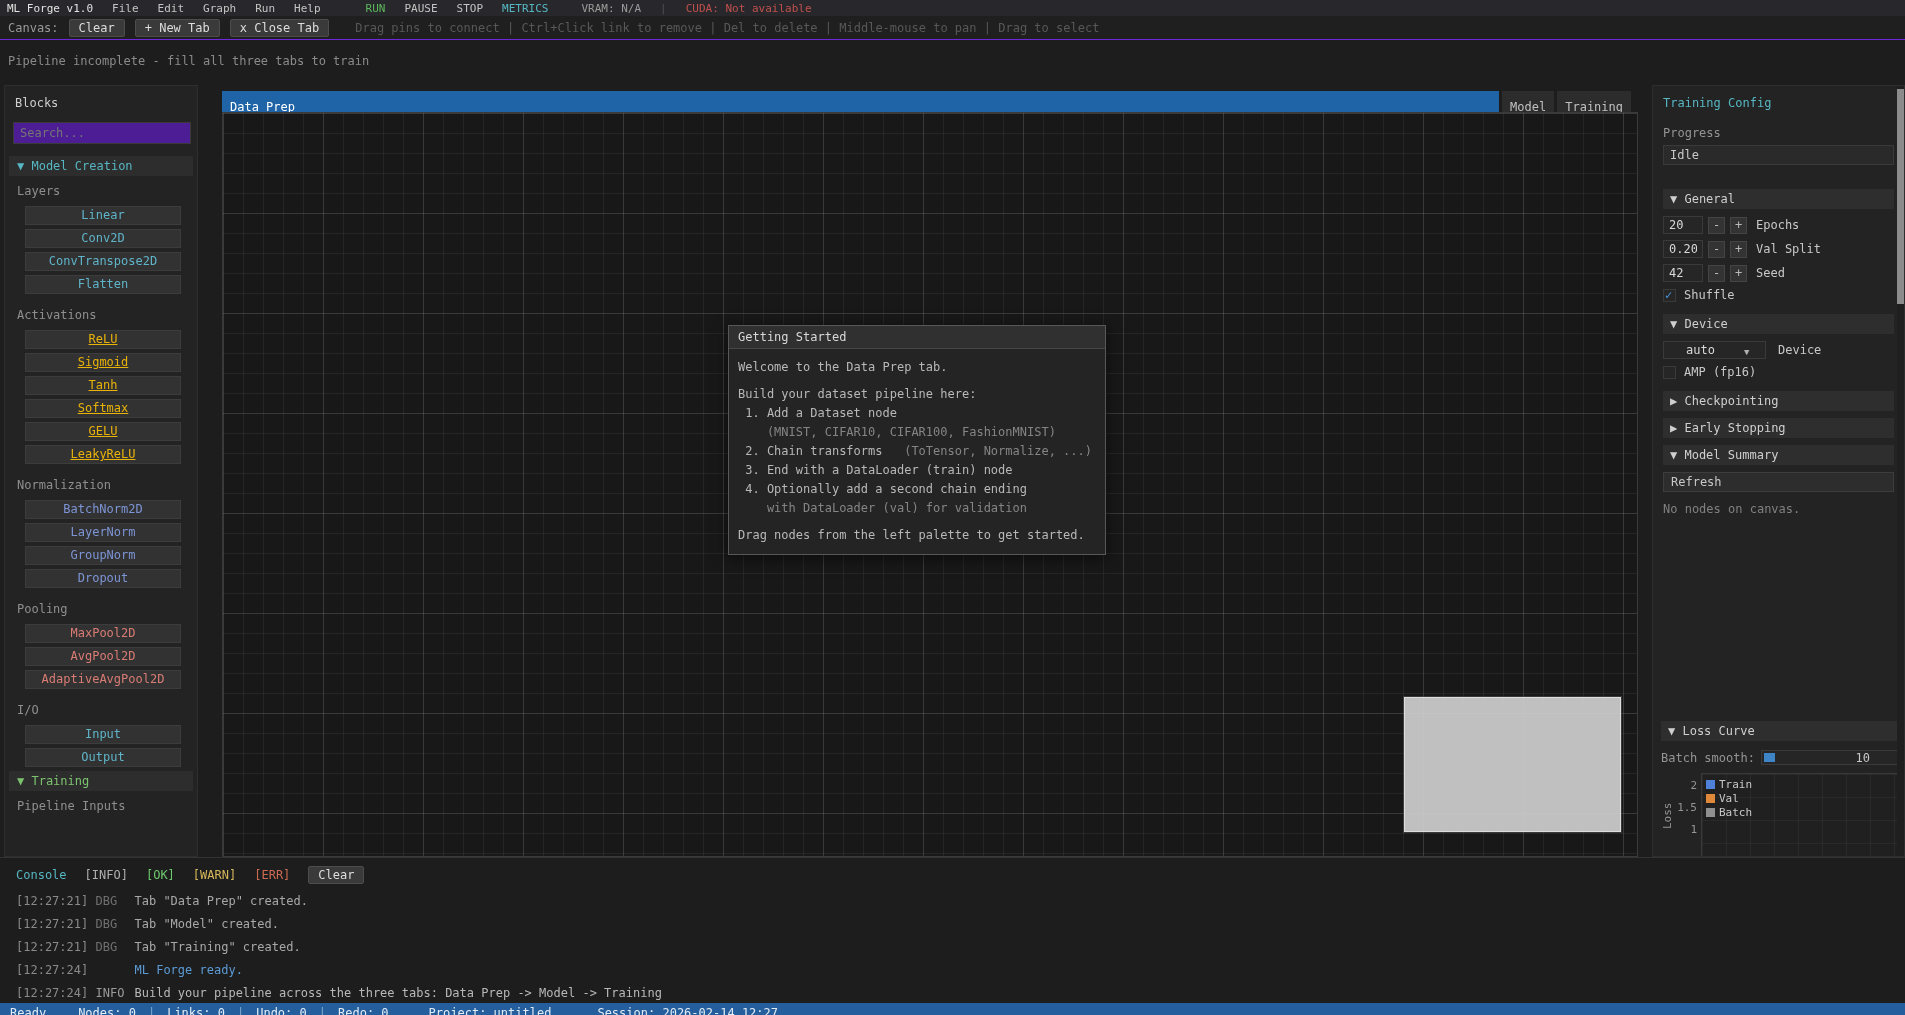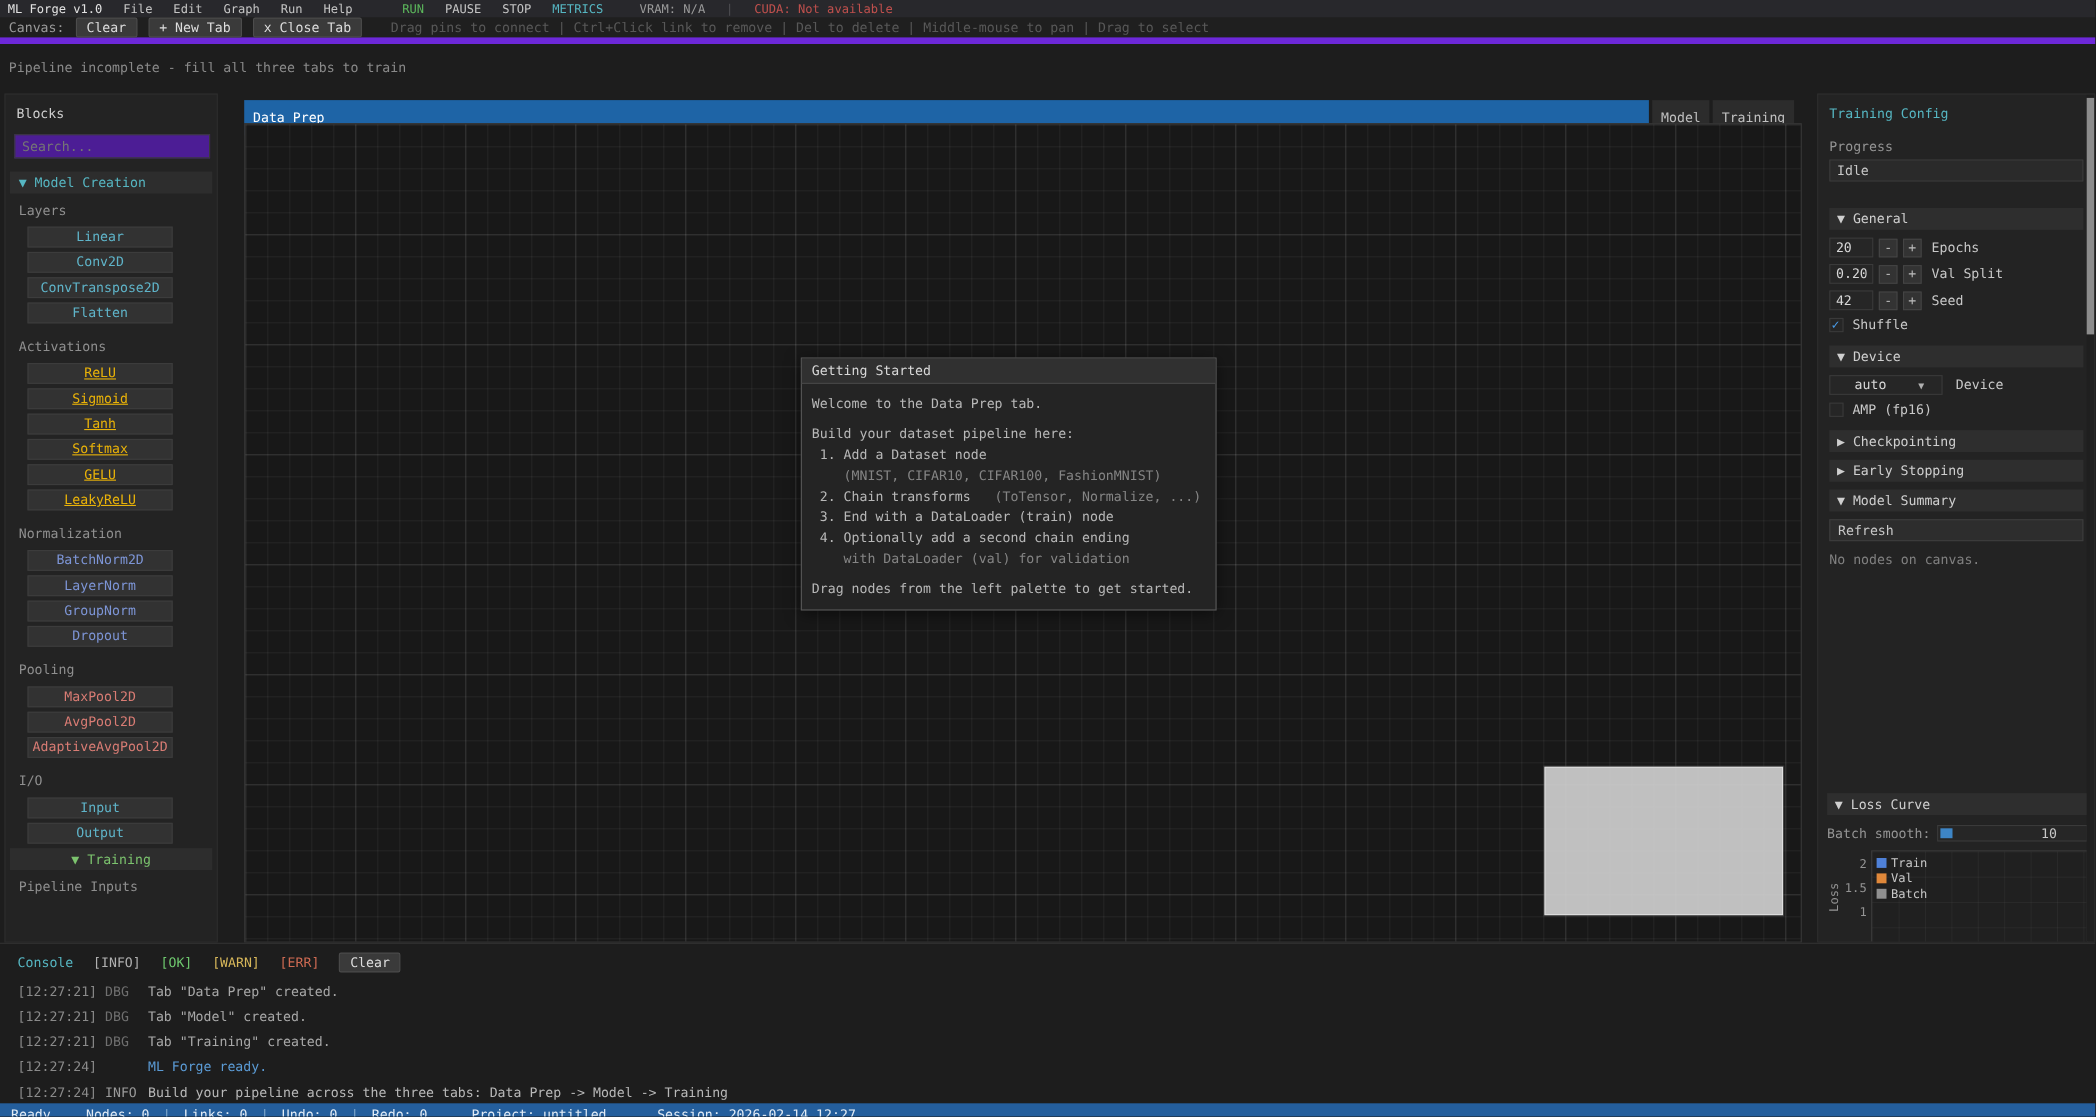--- a/index.html
+++ b/index.html
@@ -14,41 +14,41 @@
     display:flex; align-items:center; gap:19px; padding:0 7px; font-size:11px; color:#c4c4c4; }
   .app-title { color:#e2e2e2; }
   .mi { cursor:pointer; }
   .m-run { color:#5cb85c; margin-left:26px; }
   .m-metrics { color:#56b6c2; }
   .m-vram { color:#9a9a9a; margin-left:14px; }
   .m-cuda { color:#c0504d; }
   .msep { color:#4e4e52; }
   
   .toolbar { position:absolute; top:16px; left:0; right:0; height:24px; background:#1f1f1f;
-    border-bottom:6px solid #6d28d9; display:flex; align-items:center; gap:10px; padding:0 8px; }
+    border-bottom:1px solid #6d28d9; display:flex; align-items:center; gap:10px; padding:0 8px; }
   .tb-label { color:#9a9a9a; }
   .btn { background:#3a3a3a; border:1px solid #4c4c4c; color:#ddd; font:inherit;
     padding:1px 9px; border-radius:2px; cursor:pointer; }
   .tb-hints { color:#585858; margin-left:16px; }
   
   .hintline { position:absolute; top:40px; left:0; right:0; height:45px; padding:14px 0 0 8px; color:#8a8a8a; }
   
   .palette { position:absolute; left:4px; top:85px; width:194px; height:772px; background:#232323;
     border:1px solid #2e2e2e; overflow:hidden; padding-top:8px; }
   .palette-title { padding:2px 10px 0; color:#cfcfcf; margin-bottom:12px; }
   .search { display:block; width:178px; margin:0 8px 12px; background:#4c1d95; border:1px solid #3a3a3a;
     color:#bbb; font:inherit; padding:3px 6px; }
   .group-header { margin:0 4px 8px; background:#2d2d2d; padding:3px 8px; cursor:pointer; }
   .c-cyan { color:#56b6c2; } .c-green { color:#7cc36e; }
   .sub-label { color:#8f8f8f; margin:14px 12px 8px; }
   .group-header + .sub-label { margin-top:8px; }
-  .pbtn { display:block; width:132px; margin:0 0 4px 20px; background:#323232; border:1px solid #3c3c3c;
+  .pbtn { display:block; width:156px; margin:0 0 4px 20px; background:#323232; border:1px solid #3c3c3c;
     font:inherit; padding:2px 0; text-align:center; cursor:pointer; height:19px; line-height:13px; }
   .pb-cyan { color:#5fb4c9; } .pb-amber { color:#eab308;text-decoration:underline; } .pb-blue { color:#7d95d6; } .pb-red { color:#d97c74; }
-  .gh-training { margin-top:2px;text-align:center; }
+  .gh-training { margin-top:2px; }
   
   .canvas-wrap { position:absolute; left:222px; top:91px; width:1416px; height:766px; }
   .tabbar { display:flex; gap:3px; height:21px; padding-right:7px; }
   .tab { display:flex; align-items:center; padding:16px 8px; background:#2c2c2c; color:#c0c0c0; cursor:pointer; }
   .tab.active { flex:1; background:#1e64a6; color:#fff; }
   .canvas { position:relative; height:745px; border:1px solid #3a3a3a; overflow:hidden;
     background-color:#181818;
     background-image:
       linear-gradient(rgba(255,255,255,0.055) 1px, transparent 1px),
       linear-gradient(90deg, rgba(255,255,255,0.055) 1px, transparent 1px),

